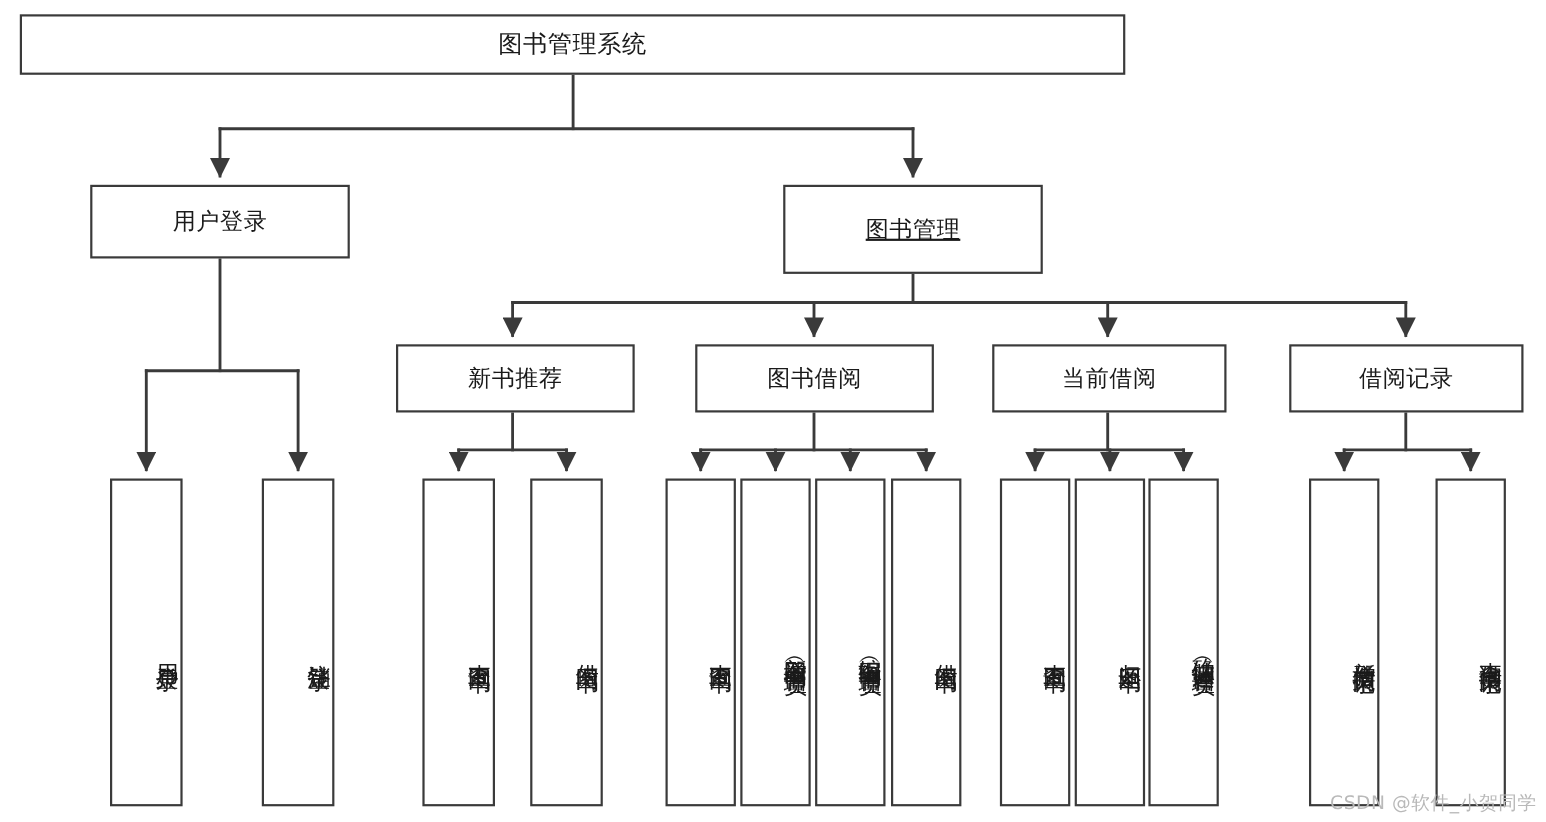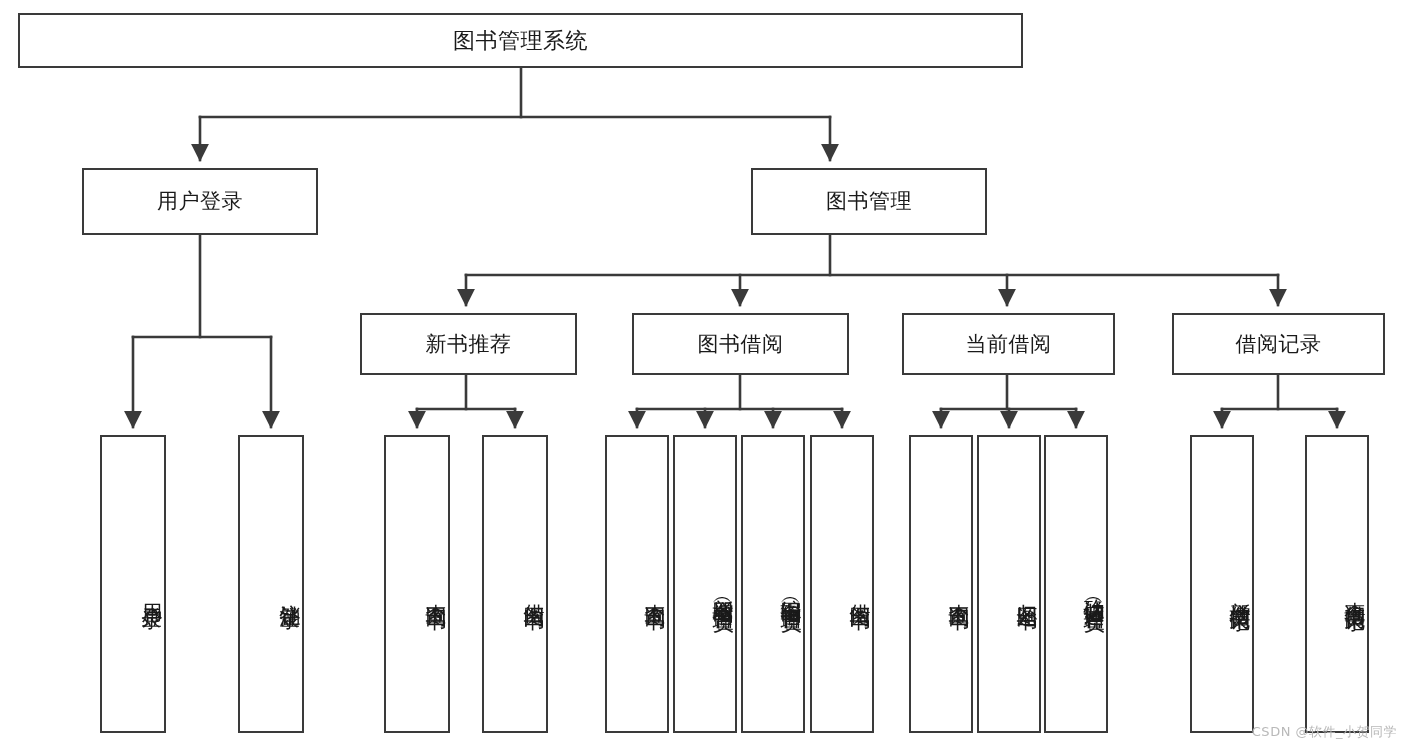--- a/index.html
+++ b/index.html
@@ -57,21 +57,21 @@
   }
   .node.leaf .vtext {
     writing-mode: vertical-rl;
     text-orientation: upright;
     white-space: nowrap;
   }
   .watermark {
     position: absolute;
     right: 8px;
     bottom: 6px;
-    font-size: 13px;
+    font-size: 17px;
     color: #b9b9b9;
     letter-spacing: 0.5px;
     white-space: nowrap;
   }
 </style>
 </head>
 <body>
 
 <div id="canvas">
 
@@ -125,21 +125,21 @@
     </g>
   </svg>
 
   <div class="node horiz root" style="left:18px; top:13px; width:1005px; height:55px;">
     <span>图书管理系统</span>
   </div>
 
   <div class="node horiz" style="left:82px; top:168px; width:236px; height:67px;">
     <span>用户登录</span>
   </div>
-  <div class="node horiz" style="left:751px; top:168px; width:236px; height:67px;">
+  <div class="node horiz" style="left:712px; top:168px; width:236px; height:81px;text-decoration:underline;">
     <span>图书管理</span>
   </div>
 
   <div class="node horiz" style="left:360px; top:313px; width:217px; height:62px;">
     <span>新书推荐</span>
   </div>
   <div class="node horiz" style="left:632px; top:313px; width:217px; height:62px;">
     <span>图书借阅</span>
   </div>
   <div class="node horiz" style="left:1172px; top:313px; width:213px; height:62px;">

